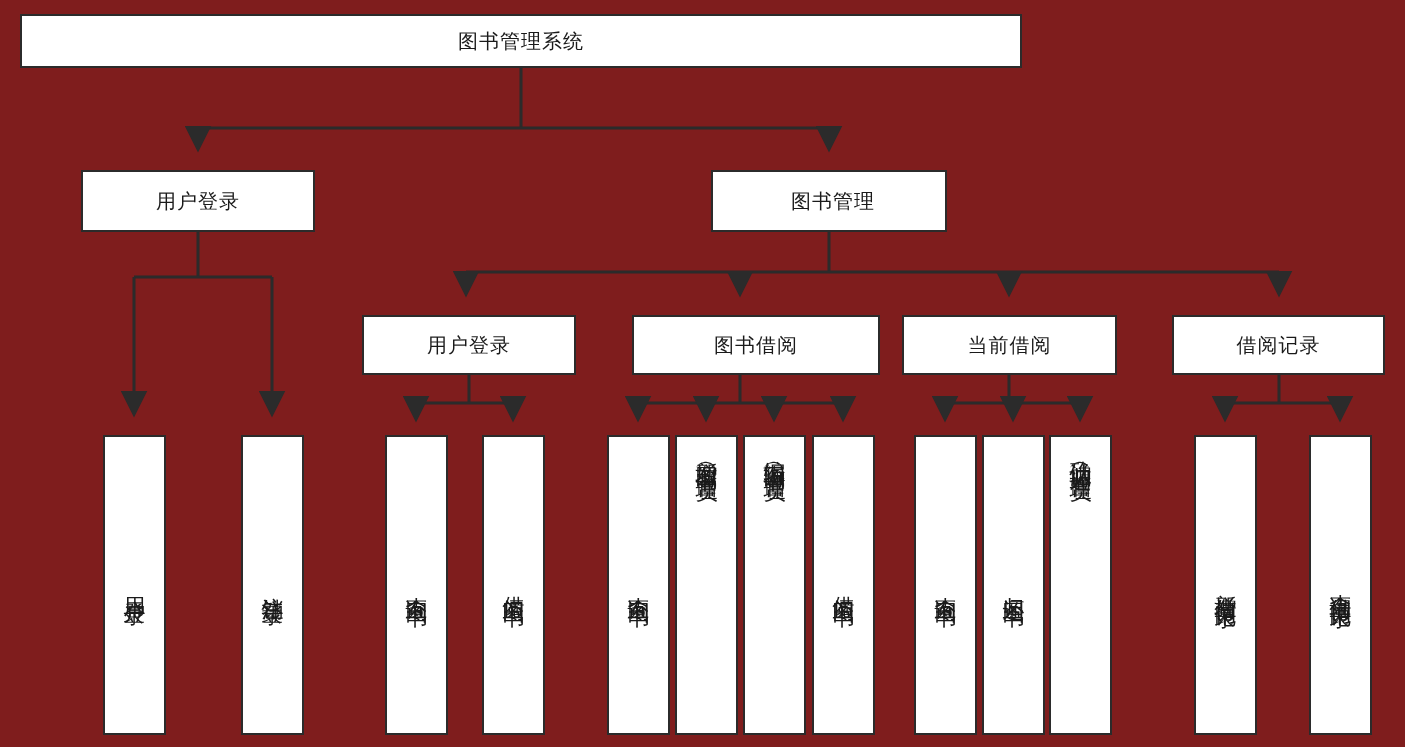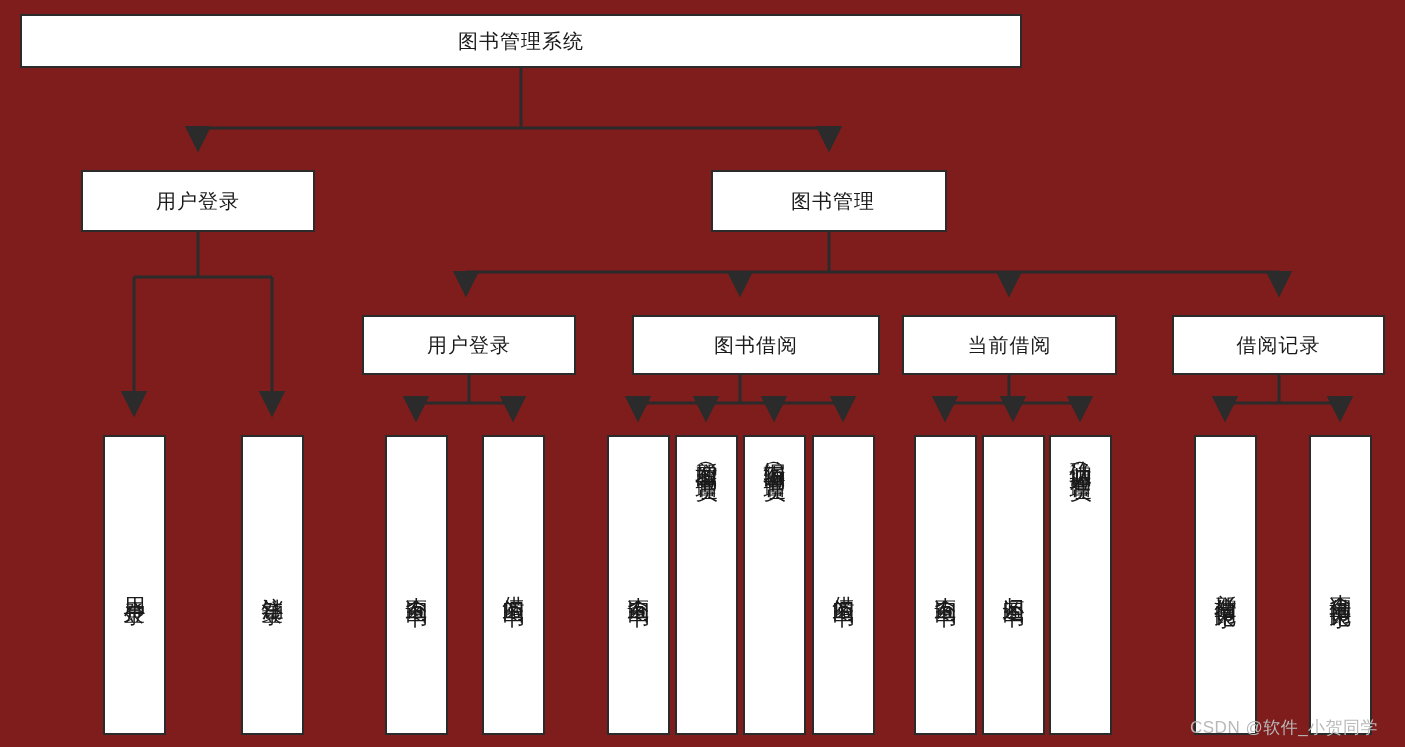--- a/index.html
+++ b/index.html
@@ -161,15 +161,14 @@
     <span class="label">确认归还（管理员）</span>
   </div>
 
   <div class="node vertical shifted" style="left:1194px;top:435px;width:63px;height:300px;">
     <span class="label">新增借阅记录</span>
   </div>
   <div class="node vertical shifted" style="left:1309px;top:435px;width:63px;height:300px;">
     <span class="label">查询借阅记录</span>
   </div>
 
-  <div class="watermark" style="left:1190px;top:716px;">CSDN @软件_小贺同学</div>
 
 </div>
 
 </body></html>

